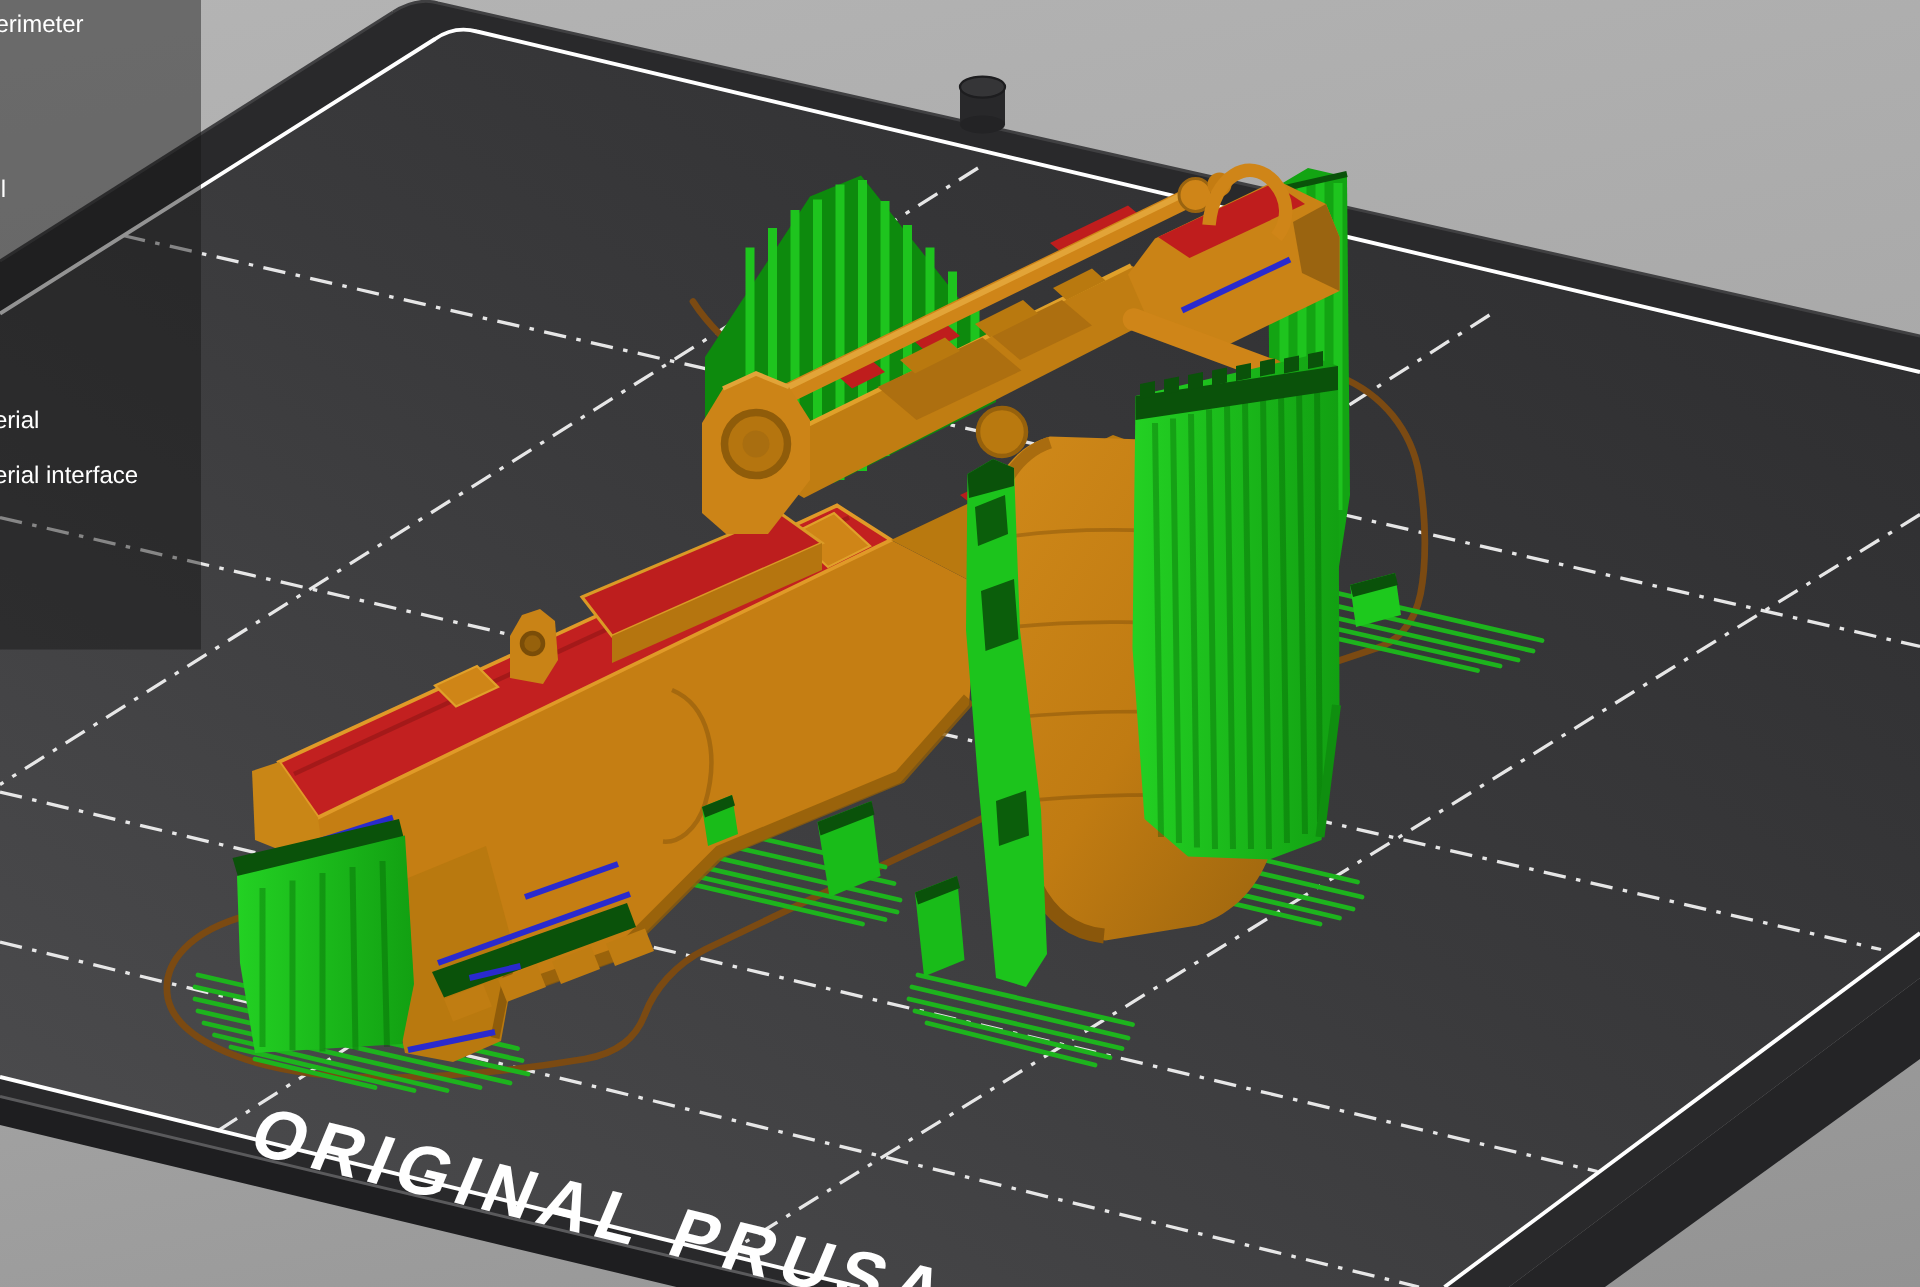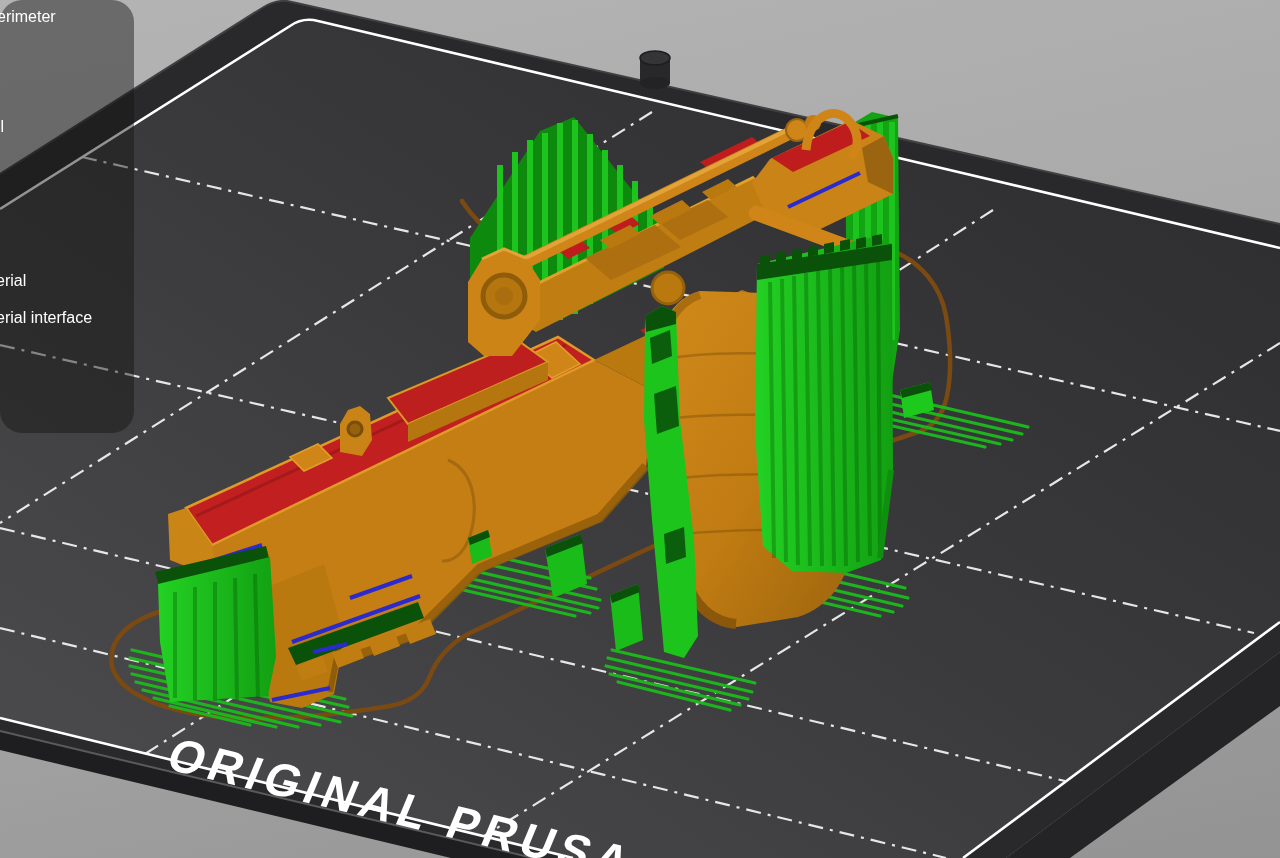--- a/index.html
+++ b/index.html
@@ -2,21 +2,21 @@
 <html><head>
 <meta charset="utf-8">
 <style>
   html,body{margin:0;padding:0;}
   body{width:1280px;height:858px;overflow:hidden;font-family:"Liberation Sans",sans-serif;background:#9e9e9e;}
   #stage{position:relative;width:1280px;height:858px;overflow:hidden;}
   #bg{position:absolute;inset:0;background:linear-gradient(168deg,#b4b4b4 0%,#a9a9a9 45%,#939393 100%);}
   #scene{position:absolute;left:0;top:0;}
   
   #legend-panel{position:absolute;left:0;top:0;width:134px;height:433px;
-    background:rgba(20,20,20,0.46);border-radius:22px;}
+    background:rgba(20,20,20,0.46);}
   .legend-frag{position:absolute;color:#ffffff;font-size:16px;line-height:19px;white-space:nowrap;}
   #frag-0{left:-3px;top:7px;}
   #frag-1{left:-3px;top:117px;}
   #frag-2{left:-4px;top:271px;}
   #frag-3{left:-4px;top:308px;}
   
   #bed-brand{position:absolute;left:181px;top:727px;color:#ffffff;
     font-size:47px;font-weight:bold;letter-spacing:6px;white-space:nowrap;
     transform:rotate(13.6deg) skewX(-9deg) scaleX(.97);transform-origin:0 0;}
   

